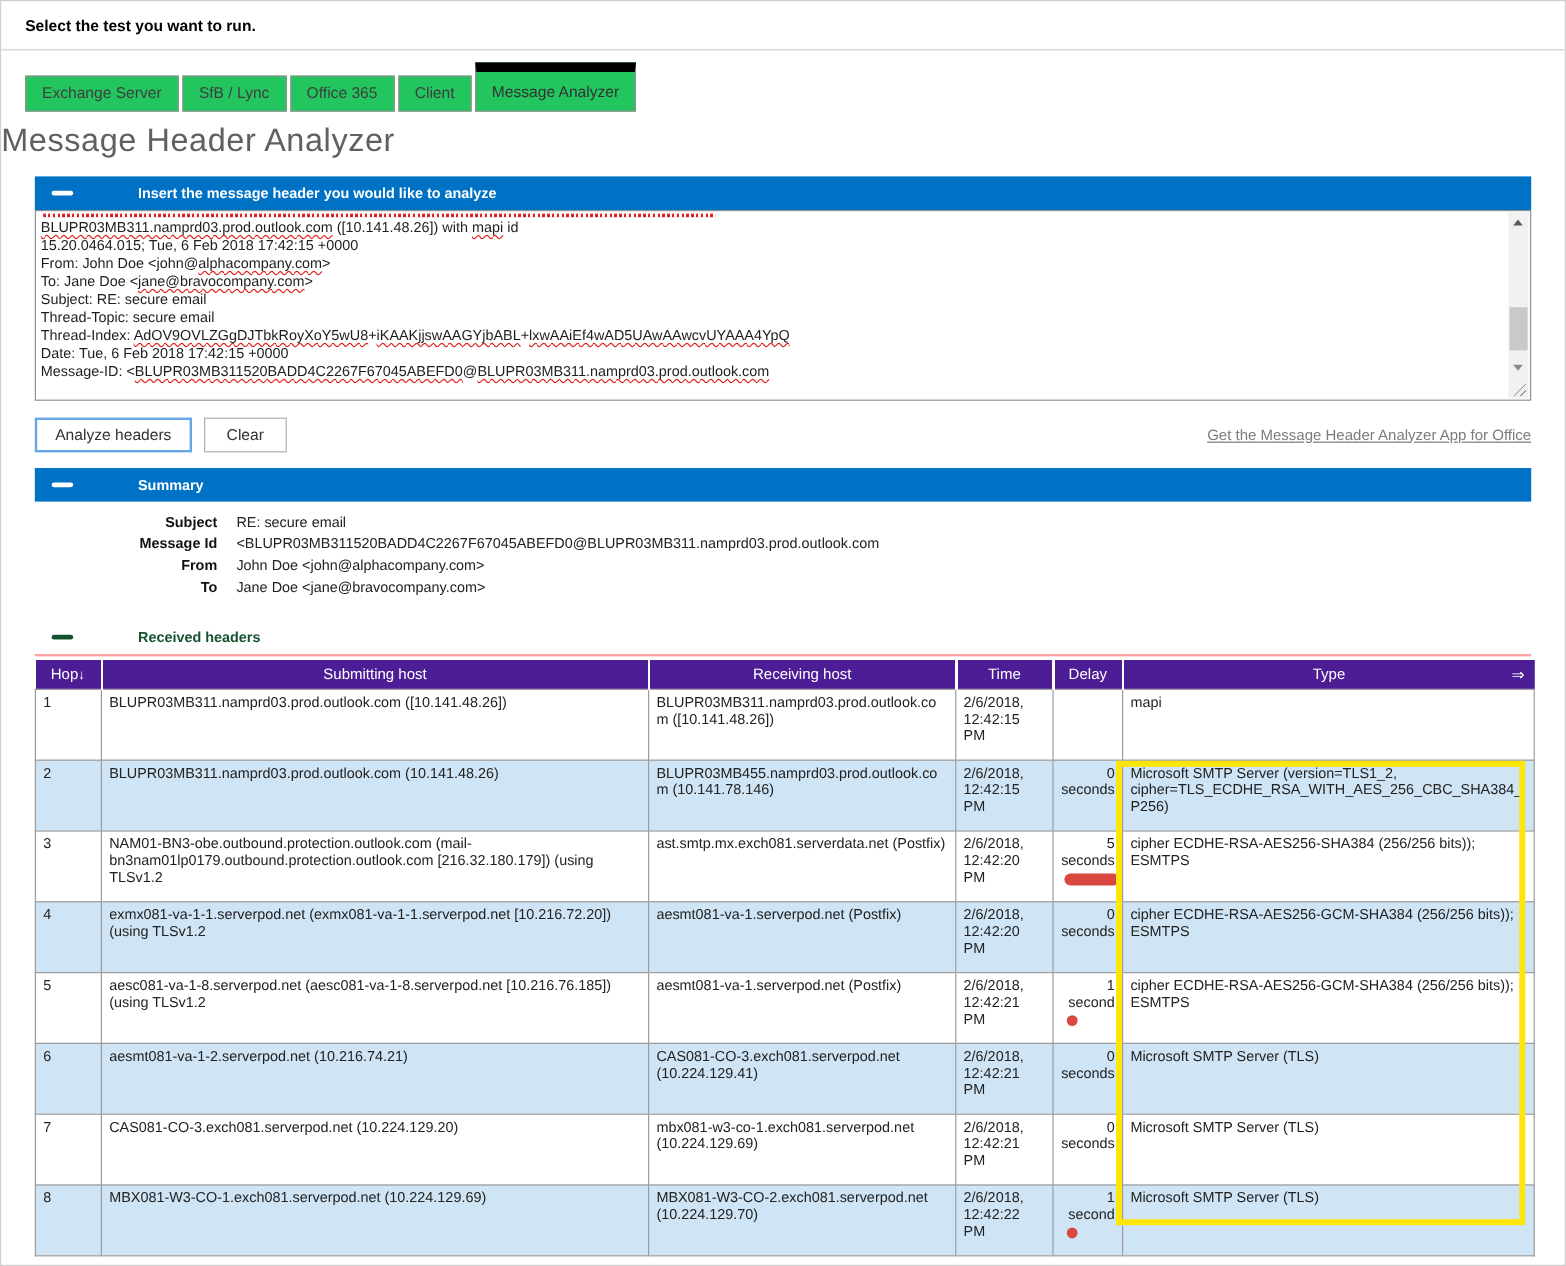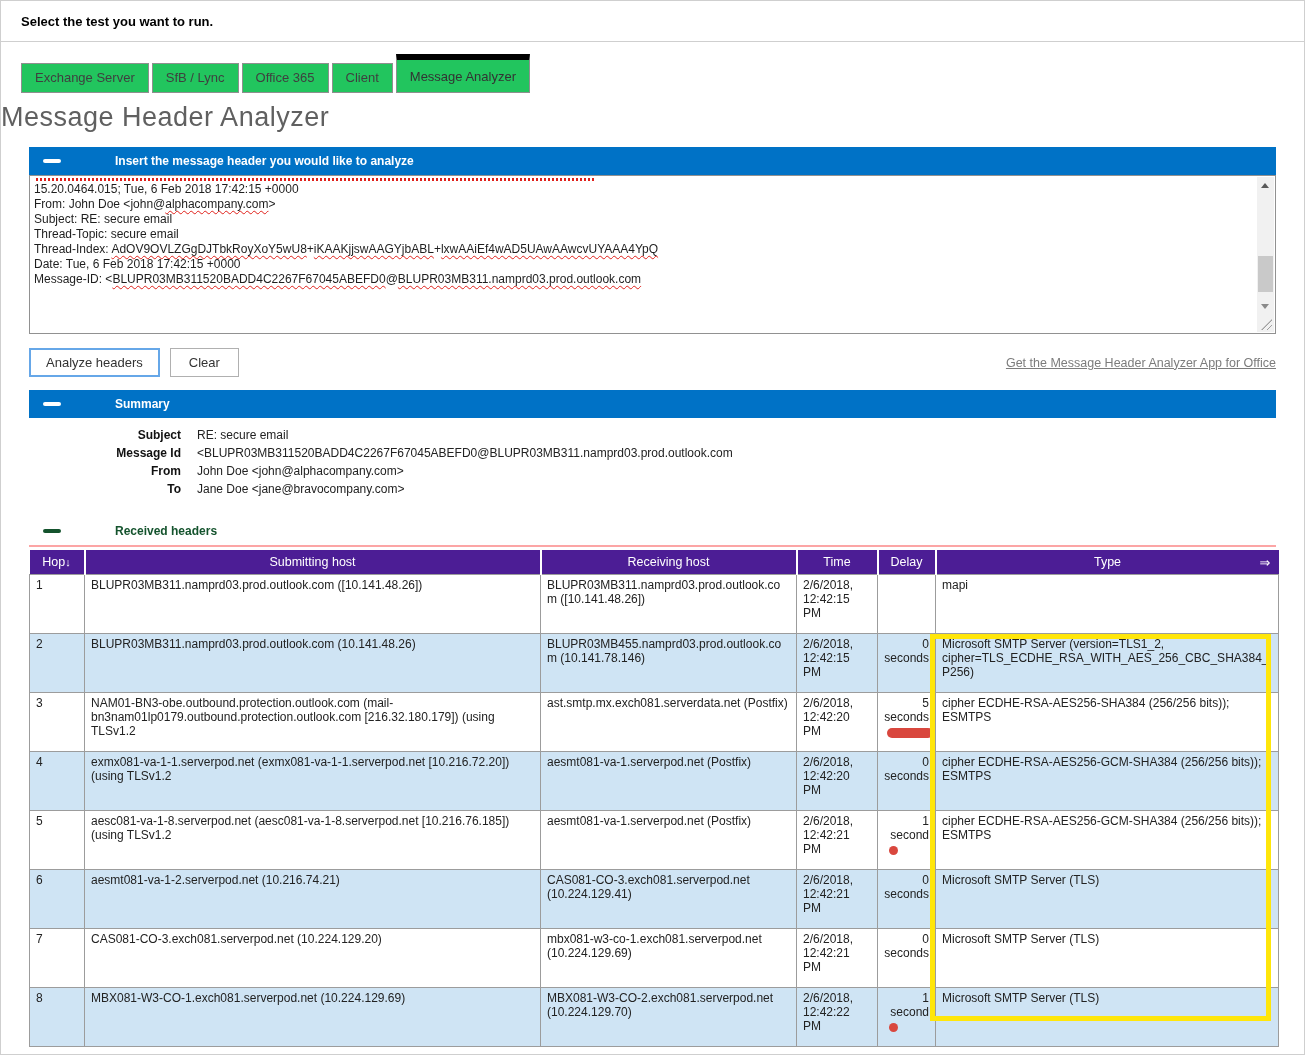--- a/index.html
+++ b/index.html
@@ -6,21 +6,21 @@
   html,body { width: 1305px; height: 1055px; background: #fff; font-family: "Liberation Sans", sans-serif; }
   #page { width: 1305px; height: 1055px; border: 1px solid #cfcfcf; background: #fff; overflow: hidden; }
 
   
   .top-strip { height: 41px; border-bottom: 1px solid #cfcfcf; display: flex; align-items: center; padding-left: 20px; }
   .top-strip span { font-size: 13px; font-weight: bold; color: #000; }
 
   
   .tabs-row { display: flex; align-items: flex-end; gap: 3px; margin: 14px 0 0 20px; height: 37px; }
   .tab { border: 1px solid #8f8f8f; background: #22c55e; padding: 6px 13px 7px 13px; font-size: 13px; color: #3f3f3f; cursor: default; }
-  .tab.active { border-top: 6px solid #000000; padding-top: 9px; padding-bottom: 8px; color: #333; }
+  .tab.active { border-top: 8px solid #000000; padding-top: 9px; padding-bottom: 8px; color: #333; }
 
   
   .page-title { font-size: 27px; font-weight: 300; color: #606060; margin-top: 9px; height: 36px; letter-spacing: 0.5px; }
 
   .main { padding: 0 28px; }
 
   
   .sec-bar { margin-top: 9px; height: 28px; background: #0072c6; color: #fff; display: flex; align-items: center; font-weight: bold; font-size: 12px; gap: 28px; }
   .sec-bar.plain { background: transparent; color: #14532d; border-bottom: 2px solid #fca5a5; height: 30px; }
   .bar-minus { width: 18px; height: 4px; border-radius: 2px; background: currentColor; margin: 0 26px 0 14px; flex: 0 0 18px; cursor: pointer; }
@@ -90,22 +90,24 @@
   <div class="main">
 
     <div class="sec-bar">
       <div class="bar-minus"></div>
       <span>Insert the message header you would like to analyze</span>
     </div>
 
     <div class="hdr-input">
       <div class="clip-line"></div>
       <div>
+          <div class="ta-line"><span class="miss">BLUPR03MB311.namprd03.prod.outlook.com</span><span> ([10.141.48.26]) with </span><span class="miss">mapi</span><span> id</span></div>
           <div class="ta-line"><span>15.20.0464.015; Tue, 6 Feb 2018 17:42:15 +0000</span></div>
           <div class="ta-line"><span>From: John Doe &lt;john@</span><span class="miss">alphacompany.com</span><span>&gt;</span></div>
+          <div class="ta-line"><span>To: Jane Doe &lt;</span><span class="miss">jane@bravocompany.com</span><span>&gt;</span></div>
           <div class="ta-line"><span>Subject: RE: secure email</span></div>
           <div class="ta-line"><span>Thread-Topic: secure email</span></div>
           <div class="ta-line"><span>Thread-Index: </span><span class="miss">AdOV9OVLZGgDJTbkRoyXoY5wU8</span><span>+</span><span class="miss">iKAAKjjswAAGYjbABL</span><span>+</span><span class="miss">lxwAAiEf4wAD5UAwAAwcvUYAAA4YpQ</span></div>
           <div class="ta-line"><span>Date: Tue, 6 Feb 2018 17:42:15 +0000</span></div>
           <div class="ta-line"><span>Message-ID: &lt;</span><span class="miss">BLUPR03MB311520BADD4C2267F67045ABEFD0</span><span>@</span><span class="miss">BLUPR03MB311.namprd03.prod.outlook.com</span></div>
         </div>
       <div class="ta-scroll">
         <div class="sb-up"></div>
         <div class="sb-thumb"></div>
         <div class="sb-down"></div>

